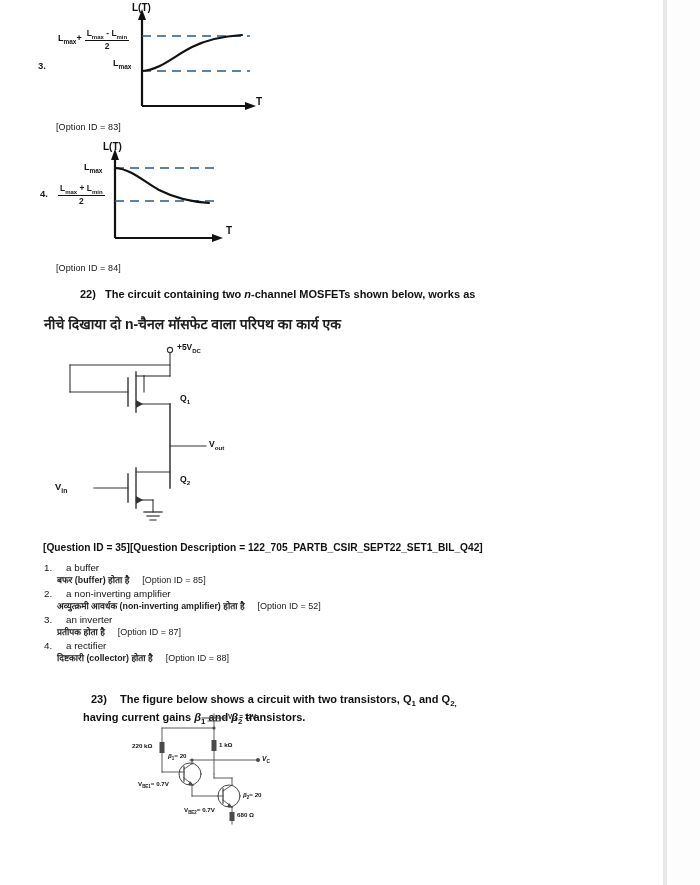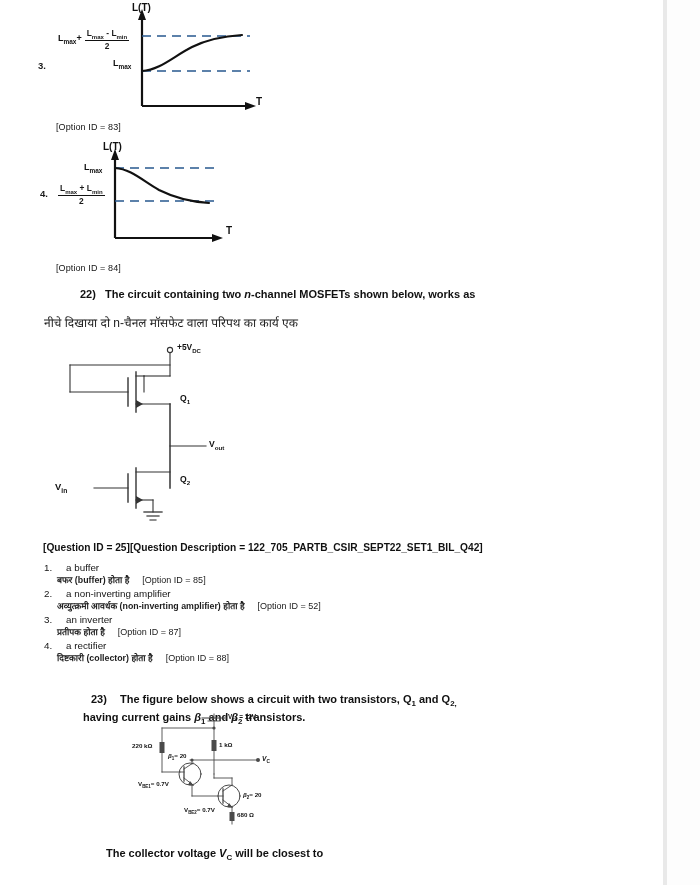--- a/index.html
+++ b/index.html
@@ -39,21 +39,21 @@
   .blk { position: absolute; }
 
   
   .txt {
     font-size: 10.5px;
     line-height: 1.35;
     color: #141414;
     letter-spacing: .1px;
   }
   .qtext { font-size: 11px; font-weight: bold; color: #111; margin-left: 36px; }
-  .hindi { font-size: 12px; font-weight: normal; color: #1d1d1d; }
+  .hindi { font-size: 14px; font-weight: bold; color: #1d1d1d; }
   .opt-en { font-size: 9.8px; color: #151515; }
   .opt-hi { font-size: 8.8px; font-weight: bold; color: #1d1d1d; text-align: center; }
   .qid { font-size: 10.2px; font-weight: bold; color: #111; }
   .optid { font-size: 9px; }
   .num-marker { font-size: 9.5px; font-weight: bold; }
 
   
   .mathlbl { font-size: 9px; font-weight: bold; color: #111; white-space: nowrap; }
   .frac { display: inline-block; text-align: center; vertical-align: middle; }
   .frac .nume { display:block; border-bottom: 1px solid #111; padding: 0 2px 0px 2px; font-size: 8.4px; font-weight:bold;}
@@ -217,21 +217,21 @@
 
     <div class="mathlbl" style="position:absolute; left:132px; top:57px; font-size:8.6px;"><span>Q</span><sub>1</sub></div>
 
     <div class="mathlbl" style="position:absolute; left:132px; top:138px; font-size:8.6px;"><span>Q</span><sub>2</sub></div>
 
     <div class="mathlbl" style="position:absolute; left:161px; top:103px; font-size:8.6px;"><span>V</span><sub>out</sub></div>
 
     <div class="mathlbl" style="position:absolute; left:7px; top:145px; font-size:9.4px;"><span>V</span><sub>in</sub></div>
   </div>
 
-  <div class="blk qid" style="left:43px; top:542px; width:560px; white-space:nowrap;">[Question ID = 25][Question Description = 122_705_PARTB_CSIR_SEPT22_SET1_BIL_Q42]</div>
+  <div class="blk qid" style="left:43px; top:542px; width:560px; white-space:nowrap;">[Question ID = 35][Question Description = 122_705_PARTB_CSIR_SEPT22_SET1_BIL_Q42]</div>
 
   <div class="opt-row" style="left:44px; top:557px;">
     <span class="opt-en">1.</span>
     <span style="display:inline-block;width:5px"></span>
     <span class="opt-en">a buffer</span>
   </div>
   <div class="opt-row" style="left:57px; top:569px;">
     <span class="opt-hi">बफर (buffer) होता है</span>
     <span style="display:inline-block;width:4px"></span>
     <span class="optid">[Option ID = 85]</span>
@@ -354,20 +354,17 @@
 
     <div class="mathlbl" style="position:absolute; left:103px; top:79px; font-size:6.2px;"><span class="ital">β</span><sub>2</sub><span>= 20</span></div>
 
     <div class="mathlbl" style="position:absolute; left:-2px; top:68px; font-size:6.2px;"><span>V</span><sub>BE1</sub><span>= 0.7V</span></div>
 
     <div class="mathlbl" style="position:absolute; left:44px; top:94px; font-size:6.2px;"><span>V</span><sub>BE2</sub><span>= 0.7V</span></div>
 
     <div class="mathlbl" style="position:absolute; left:122px; top:43px; font-size:6.6px;"><span class="ital">V</span><sub>C</sub></div>
   </div>
 
-  <div class="blk qtext" style="left:70px; top:847px; white-space:nowrap;">
-    <span>The collector voltage </span><span class="ital">V</span><sub>C</sub><span> will be closest to</span>
-  </div>
 
 </div>
 
 <div id="page-gutter"></div>
 <div id="page-right-pad"></div>
 
 </body></html>

